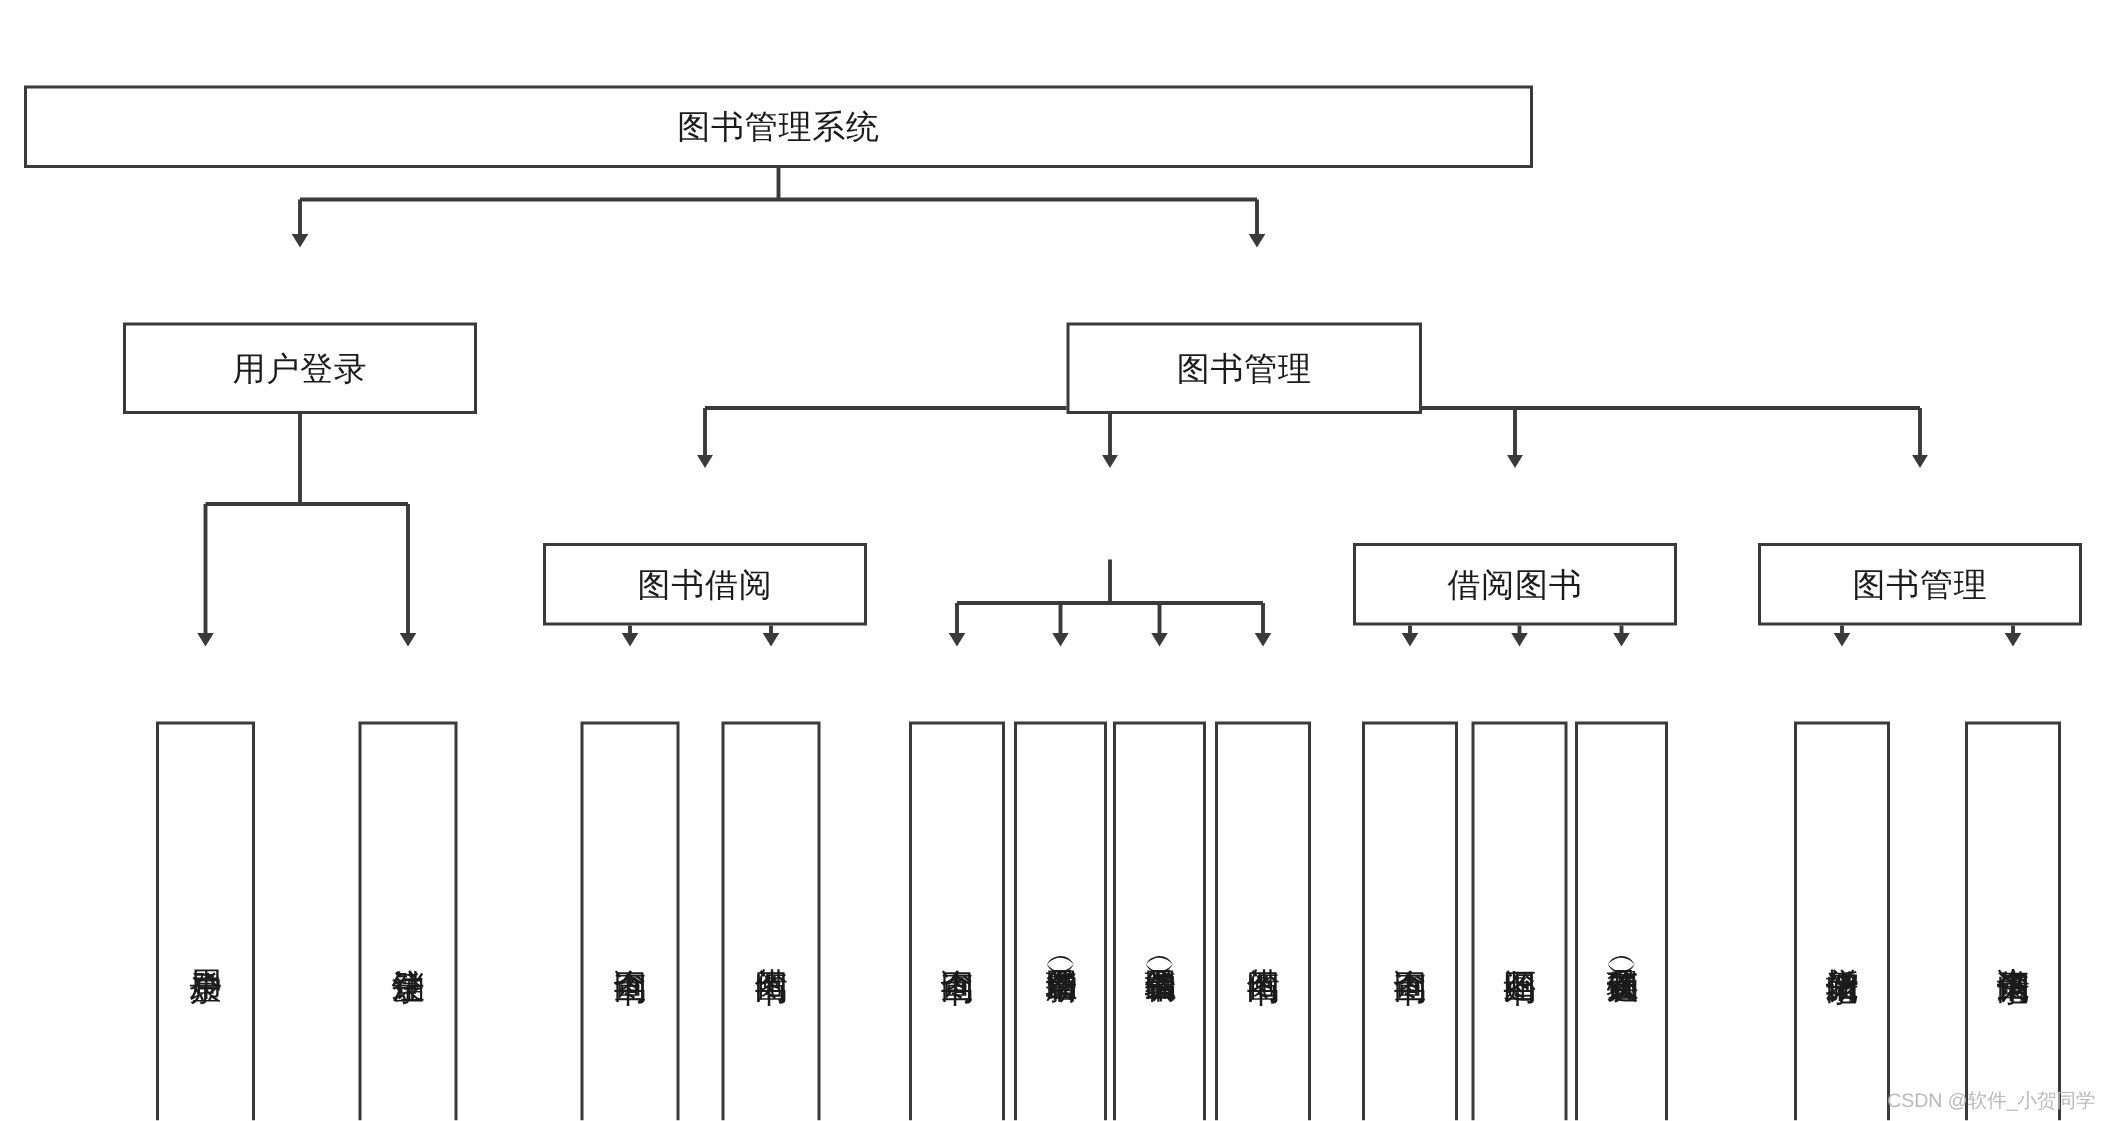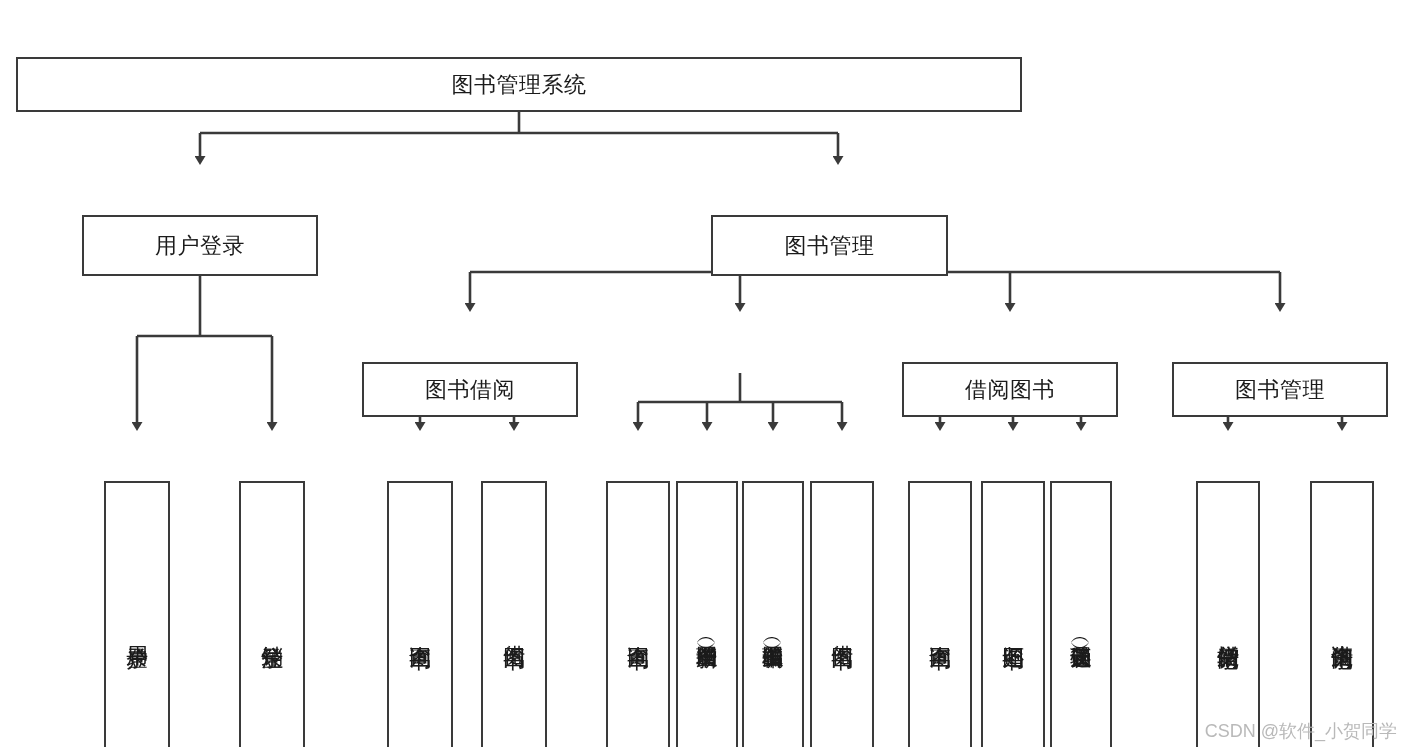--- a/index.html
+++ b/index.html
@@ -59,21 +59,21 @@
     white-space: nowrap;
   }
   .node.vert.tight .node-label {
     font-size: 21px;
     letter-spacing: 0px;
   }
   .watermark {
     position: absolute;
     right: 8px;
     bottom: 4px;
-    font-size: 18px;
+    font-size: 13px;
     color: #b9b9b9;
     white-space: nowrap;
     font-family: "Liberation Sans", "DejaVu Sans", sans-serif;
     text-align: right;
   }
 </style>
 </head>
 <body>
 
 <div id="canvas">

